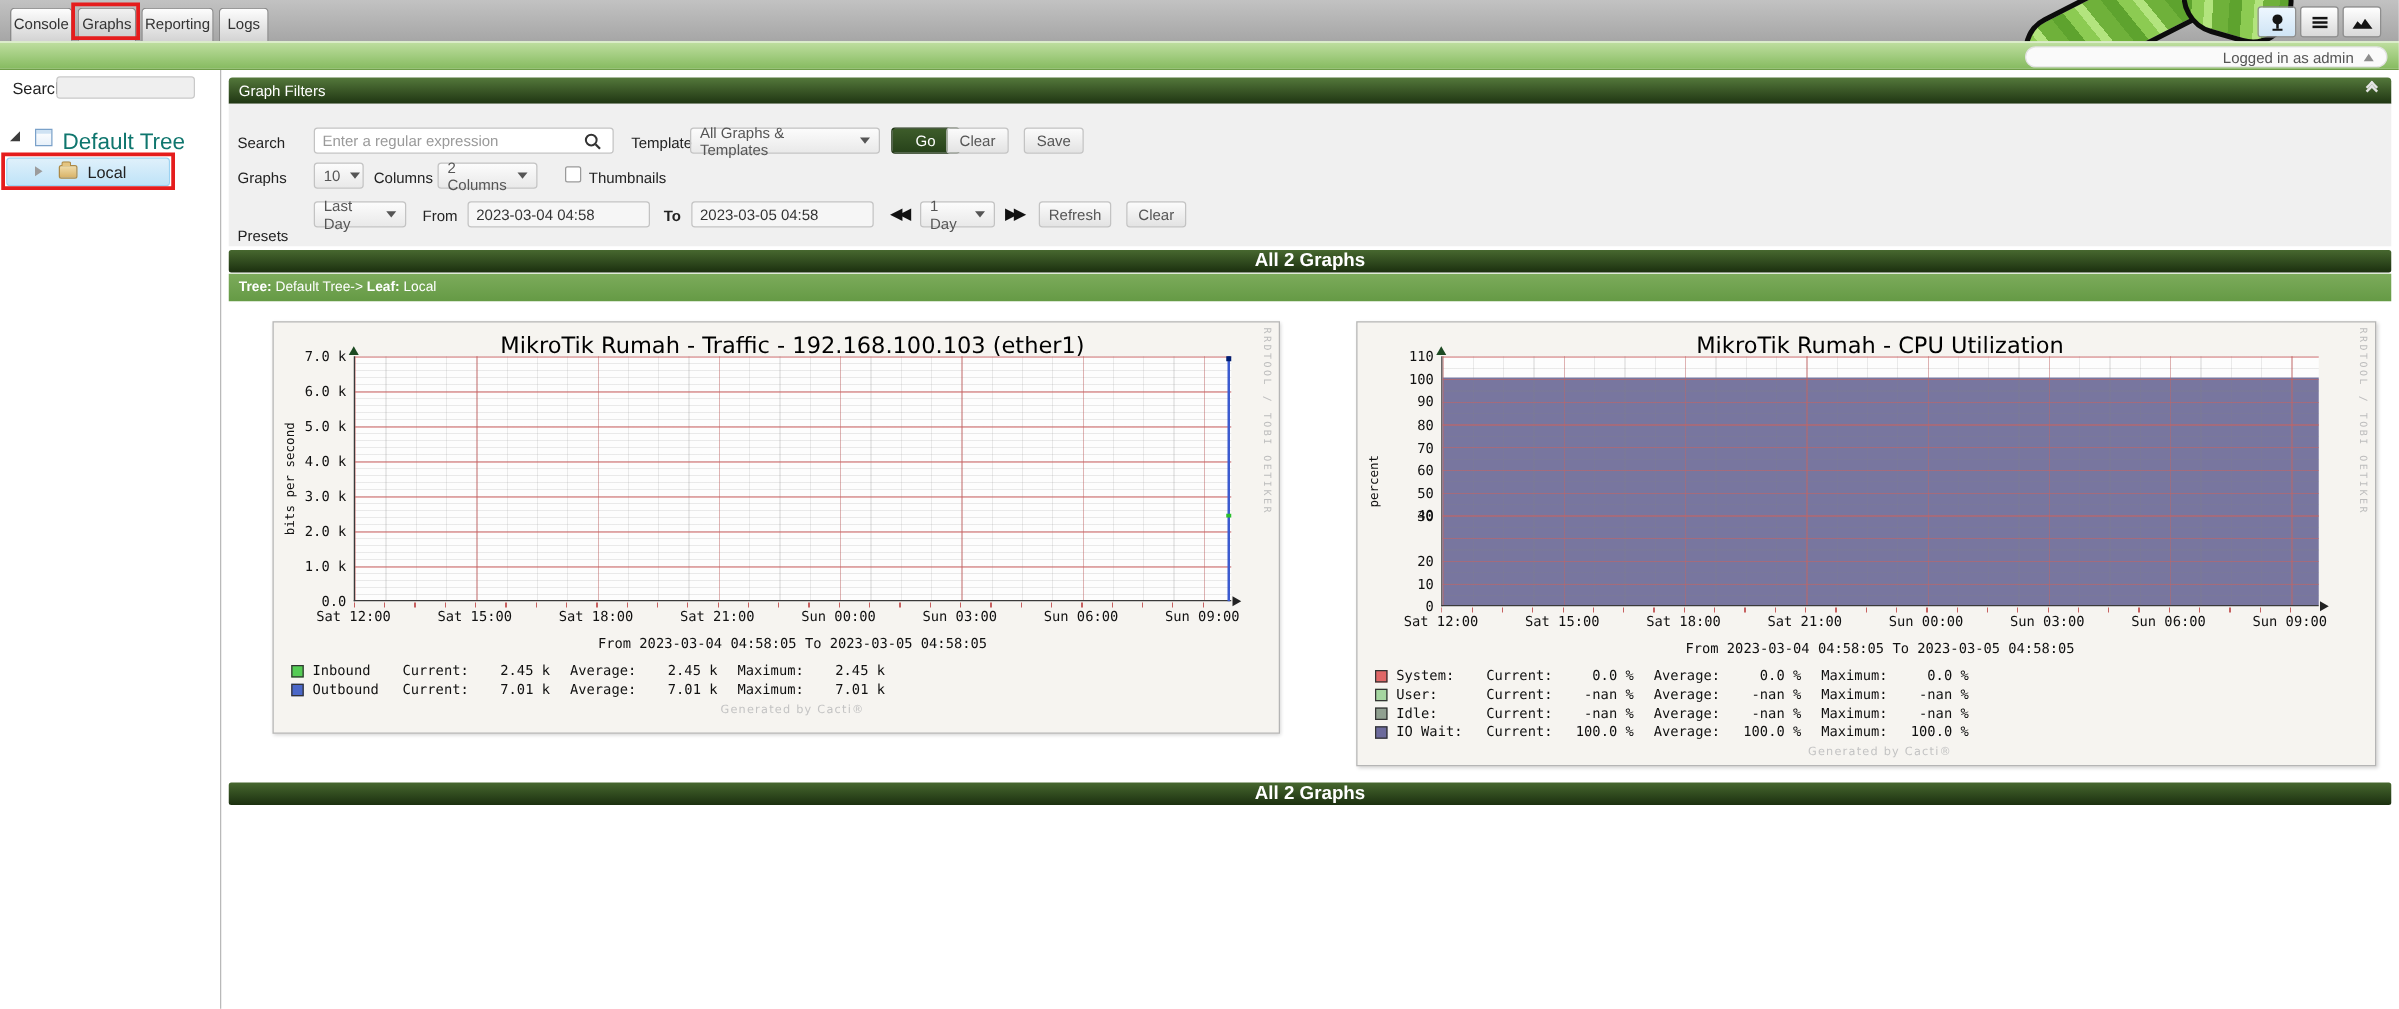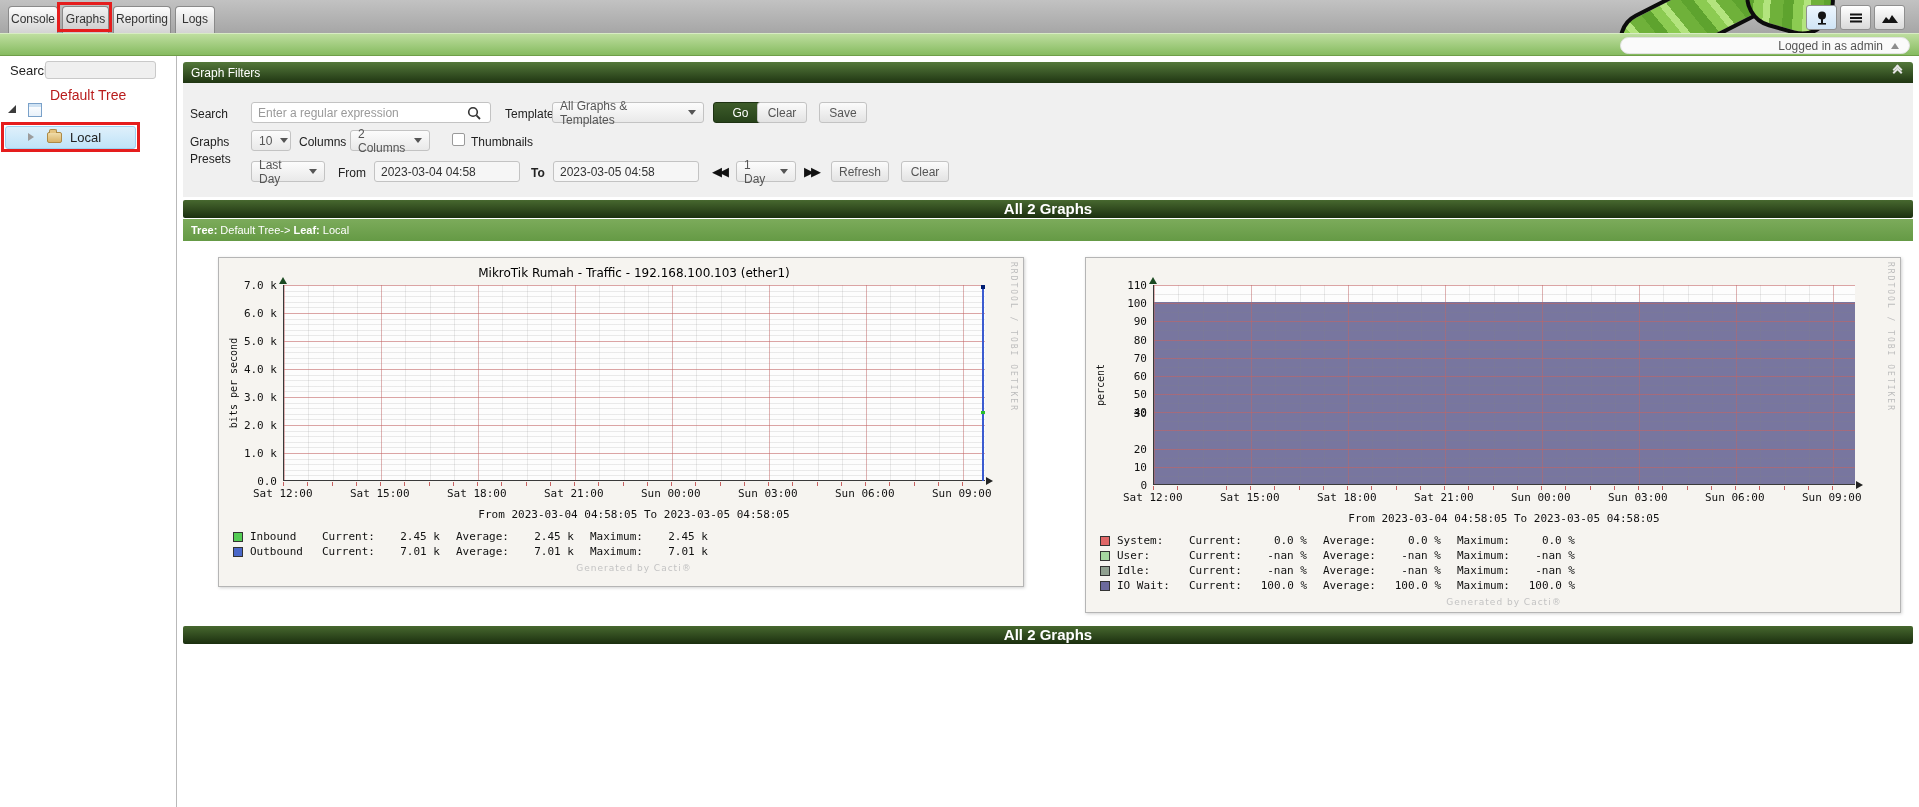--- a/index.html
+++ b/index.html
@@ -67,21 +67,21 @@
 
   
   .bar-dark { background:linear-gradient(#47682f,#1b2f0f); color:#fff; text-align:center;
     font-weight:bold; font-size:15px; line-height:18px; border-radius:2px; }
   .bar-mid { background:linear-gradient(#7cab5b,#659a45); color:#fff; font-size:11px;
     display:flex; align-items:center; padding-left:8px; }
 
   
   .graph-box { background:#f6f4f0; border:1px solid #b5b5b5; box-shadow:1px 1px 3px rgba(0,0,0,.18); }
   .g-title { position:absolute; top:8px; text-align:center; font-family:"DejaVu Sans",sans-serif;
-    font-size:12px; color:#000; }
+    font-size:18px; color:#000; }
   .g-ylab { position:absolute; font-family:"DejaVu Sans Mono",monospace; font-size:10px; color:#111;
     transform:translate(-50%,-50%) rotate(-90deg); white-space:nowrap; }
   .g-plot { position:absolute; background:#fdfdfd; border-left:1px solid #3a3a3a; border-bottom:1px solid #3a3a3a; }
   .g-grid { position:absolute; left:0; top:0; right:0; bottom:0; }
   .g-ytick,.g-xtick,.g-footer { position:absolute; font-family:"DejaVu Sans Mono",monospace;
     font-size:11px; color:#111; white-space:nowrap; }
   .g-ytick { text-align:right; }
   .g-footer { text-align:center; }
   .lg-row { position:absolute; display:flex; align-items:center;
     font-family:"DejaVu Sans Mono",monospace; font-size:11px; color:#111; white-space:pre; }
@@ -141,21 +141,21 @@
     <span class="up-tri"></span>
   </div>
 </div>
 
 <div class="abs sidebar">
   <div class="abs flabel" style="left:10px;top:7px;font-size:13px;">Search</div>
   <div class="abs sb-input" style="left:45px;top:5px;width:111px;height:18px;"></div>
 
   <div class="abs tri-open" style="left:8px;top:49px;"></div>
   <div class="abs icon-tree-root" style="left:28px;top:47px;"></div>
-  <div class="abs" style="left:50px;top:31px;font-size:14px;color:#b91c1c;">Default Tree</div>
+  <div class="abs" style="left:50px;top:47px;font-size:18px;color:#0f766e;">Default Tree</div>
 
   <div class="abs sel-row" style="left:5px;top:70px;width:131px;height:23px;"></div>
   <div class="abs tri-closed" style="left:28px;top:77px;"></div>
   <div class="abs icon-folder" style="left:47px;top:76px;"></div>
   <div class="abs" style="left:70px;top:74px;font-size:13px;color:#222;">Local</div>
   <div class="abs annot" style="left:1px;top:66px;width:139px;height:30px;"></div>
 </div>
 
 <div class="abs panel-hd" style="left:183px;top:62px;width:1730px;height:21px;">
   <span>Graph Filters</span>
@@ -187,21 +187,21 @@
     <span class="caret"></span>
   </div>
   <div class="abs flabel" style="left:116px;top:52px;">Columns</div>
   <div class="abs fselect" style="left:167px;top:47px;width:80px;height:21px;">
     <span>2 Columns</span>
     <span class="caret"></span>
   </div>
   <div class="abs checkbox" style="left:269px;top:50px;"></div>
   <div class="abs flabel" style="left:288px;top:52px;">Thumbnails</div>
 
-  <div class="abs flabel" style="left:7px;top:69px;">Presets</div>
+  <div class="abs flabel" style="left:7px;top:99px;">Presets</div>
   <div class="abs fselect" style="left:68px;top:78px;width:74px;height:21px;">
     <span>Last Day</span>
     <span class="caret"></span>
   </div>
   <div class="abs flabel" style="left:155px;top:83px;">From</div>
   <input class="abs ftext gray" style="left: 191px; top: 78px; width: 146px; height: 21px;" value="2023-03-04 04:58">
   <div class="abs flabel" style="left:348px;top:83px;font-weight:bold;">To</div>
   <input class="abs ftext gray" style="left: 370px; top: 78px; width: 146px; height: 21px;" value="2023-03-05 04:58">
   <div class="abs dblarrow" style="left:529px;top:81px;">◀◀</div>
   <div class="abs fselect" style="left:553px;top:78px;width:60px;height:21px;">
@@ -246,20 +246,21 @@
     <div class="arrow-up" style="left: 60px; top: 19px;"></div>
     <div class="arrow-right" style="left: 767px; top: 219px;"></div>
     <div class="tickstrip" style="left: 64px; top: 224px; width: 702px;"></div>
     <div class="g-footer" style="left: 64px; width: 702px; top: 250px;">From 2023-03-04 04:58:05 To 2023-03-05 04:58:05</div>
     <div class="lg-row" style="left: 14px; top: 272px;"><span class="lg-sw" style="background: rgb(84, 204, 84);"></span><span class="lg-name">Inbound</span><span class="lg-key">Current:</span><span class="lg-val">2.45 k</span><span class="lg-key">Average:</span><span class="lg-val">2.45 k</span><span class="lg-key">Maximum:</span><span class="lg-val">2.45 k</span></div>
     <div class="lg-row" style="left: 14px; top: 287px;"><span class="lg-sw" style="background: rgb(74, 103, 200);"></span><span class="lg-name">Outbound</span><span class="lg-key">Current:</span><span class="lg-val">7.01 k</span><span class="lg-key">Average:</span><span class="lg-val">7.01 k</span><span class="lg-key">Maximum:</span><span class="lg-val">7.01 k</span></div>
     <div class="g-water" style="left: 64px; width: 702px; top: 305px;">Generated by Cacti®</div>
     <div class="g-side" style="right: 5px; top: 4px;">RRDTOOL / TOBI OETIKER</div>
   </div>
 <div class="abs graph-box" style="left:1085px;top:257px;width:816px;height:356px;">
+    <div class="g-title" style="left: 67px; width: 702px;">MikroTik Rumah - CPU Utilization</div>
     <div class="g-ylab" style="left: 14px; top: 127px;">percent</div>
     <div class="g-plot" style="left: 67px; top: 27px; width: 702px; height: 200px;">
       <div style="position: absolute; left: 0px; right: 0px; bottom: 0px; height: 181.818px; background: rgb(120, 118, 159);"></div>
       <div class="g-grid" style="background-image: repeating-linear-gradient(rgba(205, 95, 95, 0.5) 0px, rgba(205, 95, 95, 0.5) 1px, transparent 1px, transparent 18.1818px), repeating-linear-gradient(to right, rgba(205, 95, 95, 0.4) 0px, rgba(205, 95, 95, 0.4) 1px, transparent 1px, transparent 97px), repeating-linear-gradient(rgba(130, 130, 130, 0.16) 0px, rgba(130, 130, 130, 0.16) 1px, transparent 1px, transparent 9.09px), repeating-linear-gradient(to right, rgba(130, 130, 130, 0.16) 0px, rgba(130, 130, 130, 0.16) 1px, transparent 1px, transparent 24.25px);"></div>
     </div>
     <div class="g-ytick" style="left: 13px; width: 48px; top: 21px;">110</div>
     <div class="g-ytick" style="left: 13px; width: 48px; top: 39.1818px;">100</div>
     <div class="g-ytick" style="left: 13px; width: 48px; top: 57.3636px;">90</div>
     <div class="g-ytick" style="left: 13px; width: 48px; top: 75.5455px;">80</div>
     <div class="g-ytick" style="left: 13px; width: 48px; top: 93.7273px;">70</div>

